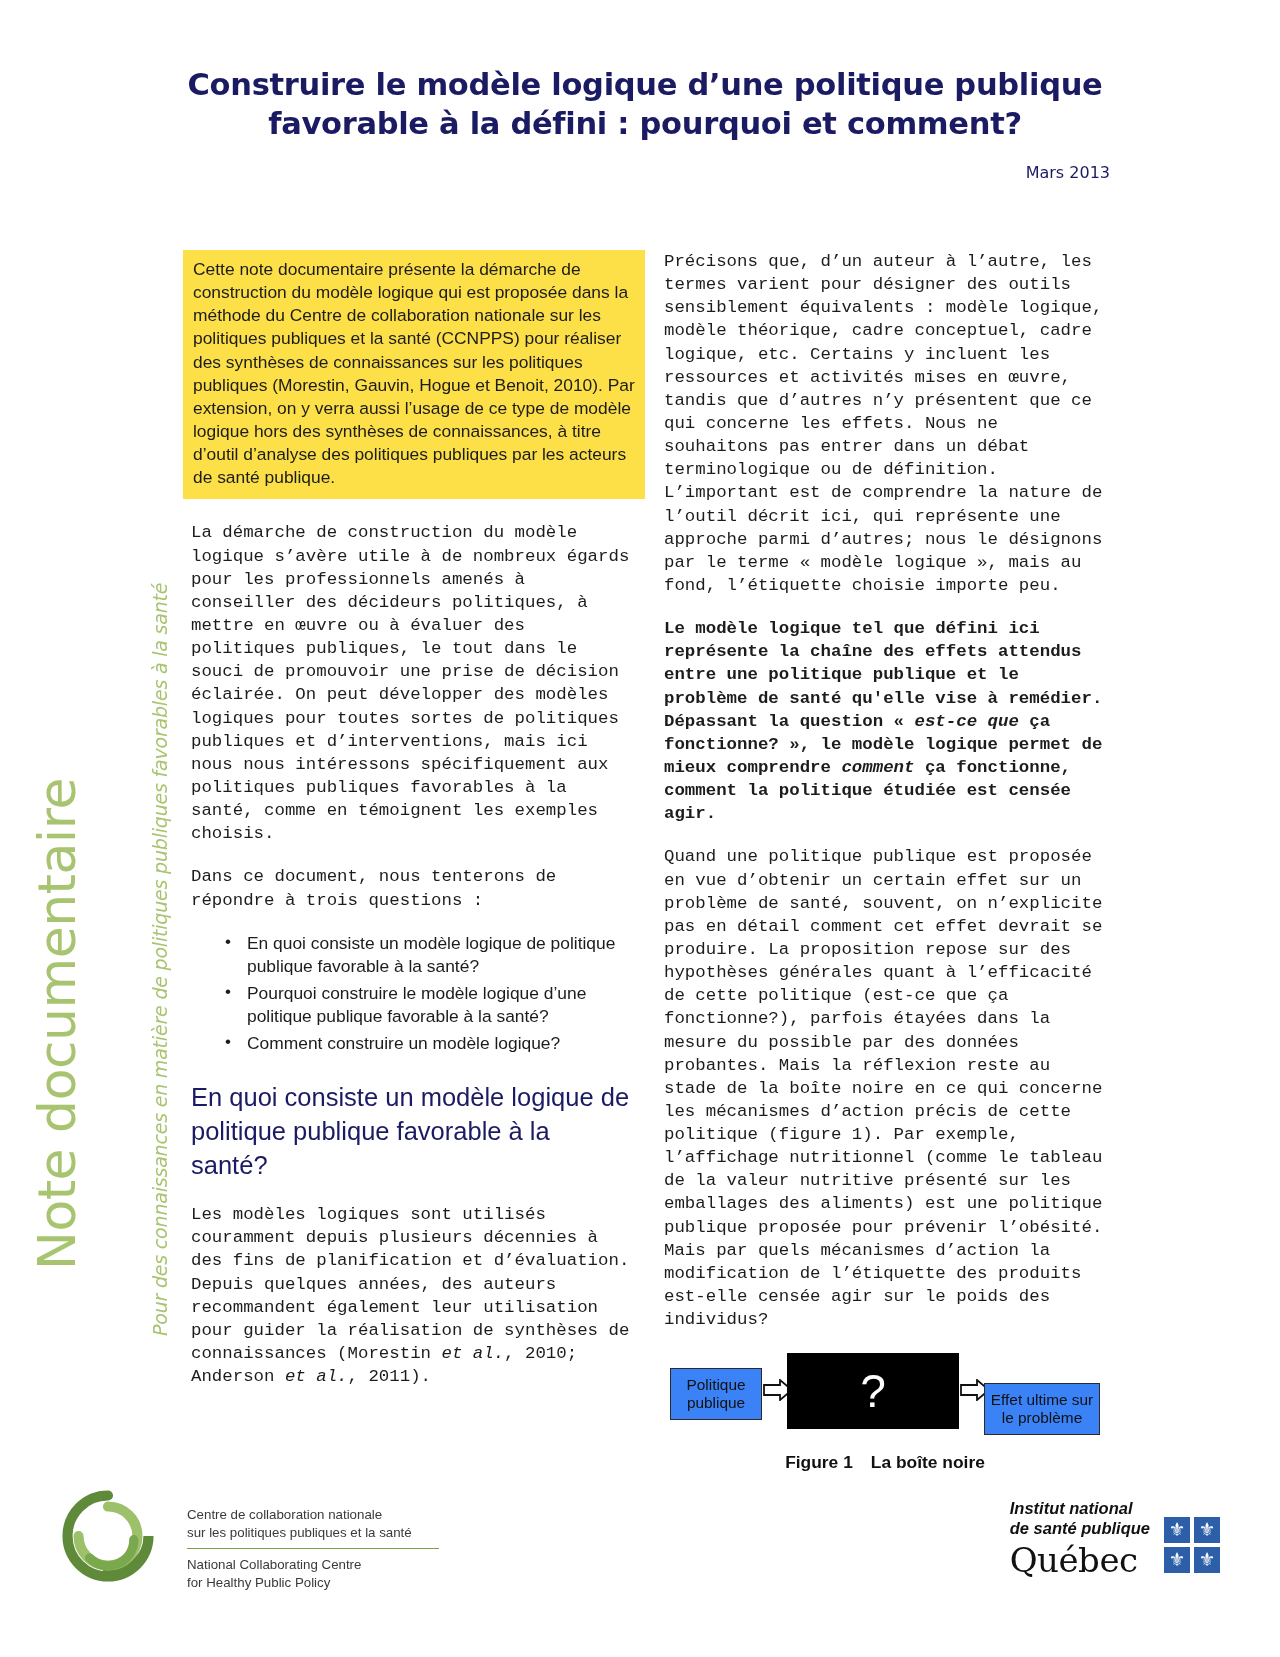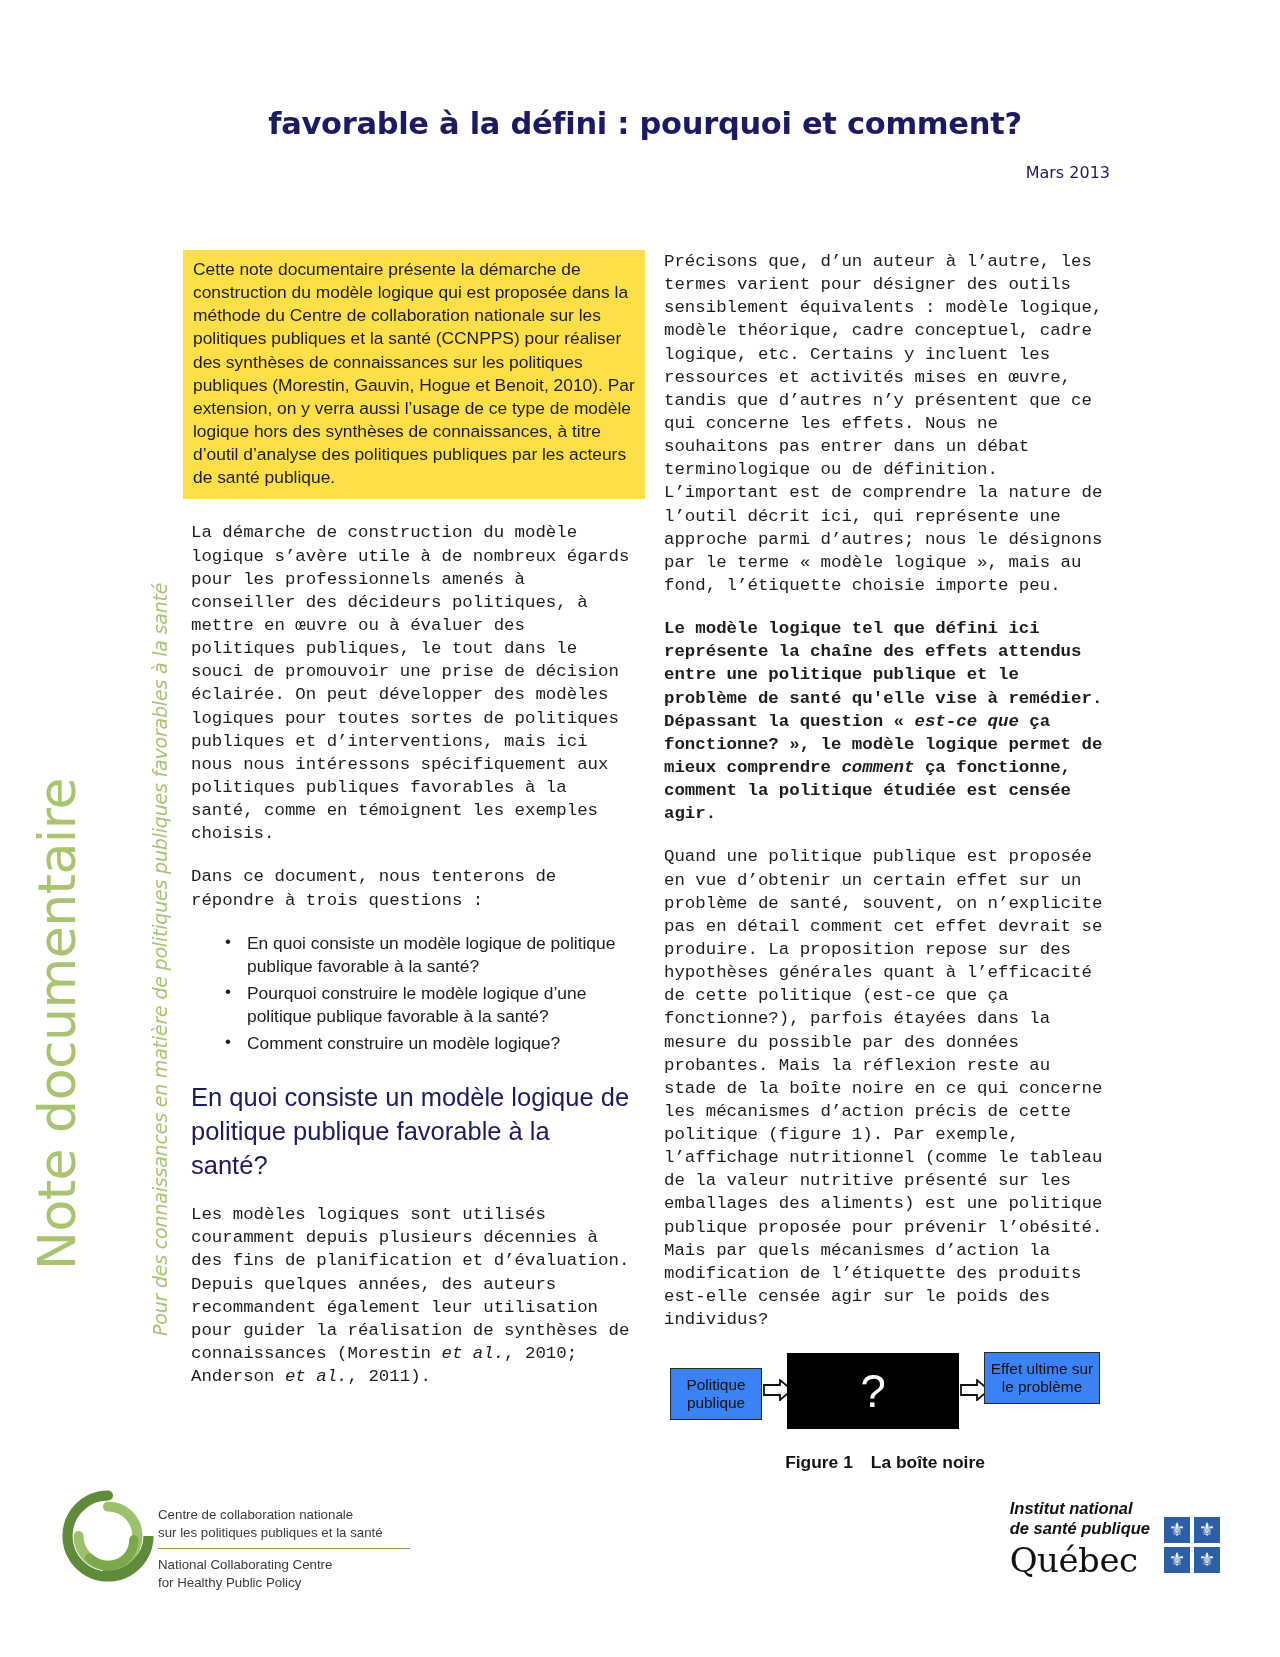--- a/index.html
+++ b/index.html
@@ -156,21 +156,21 @@
     box-sizing: border-box;
     display: flex;
     align-items: center;
     justify-content: center;
     text-align: center;
     font-size: 15.4px;
     line-height: 1.22;
     color: #111;
   }
   #fig-box-policy { left: 6px;  top: 17px; width: 92px;  height: 52px; }
-  #fig-box-effect { left: 320px; top: 1px; width: 116px; height: 52px; }
+  #fig-box-effect { left: 320px; top: 32px; width: 116px; height: 52px; }
   #fig-blackbox {
     position: absolute;
     left: 123px; top: 2px;
     width: 172px; height: 76px;
     background: #000000;
     display: flex;
     align-items: center;
     justify-content: center;
   }
   #fig-qmark {
@@ -203,21 +203,21 @@
   }
   #logo-ccnpps {
     position: absolute;
     left: 62px;
     top: 10px;
     display: flex;
     align-items: flex-start;
   }
   #ccnpps-mark { width: 92px; height: 92px; flex: 0 0 auto; }
   #ccnpps-text {
-    margin-left: 4px;
+    margin-left: 33px;
     margin-top: 16px;
     font-family: "Liberation Sans", sans-serif;
     font-size: 13.3px;
     line-height: 1.32;
     color: #3a3a3a;
   }
   #ccnpps-text .fr { font-weight: normal; }
   #ccnpps-rule {
     border: none;
     border-top: 1.4px solid #7aa04a;
@@ -265,21 +265,21 @@
     color: #ffffff;
     font-size: 19px;
     line-height: 1;
   }
 </style>
 </head>
 <body>
 
 <div id="header">
   <h1 id="doc-title">
-    <br>
+    <span>Construire le modèle logique d’une politique publique</span><br>
     <span>favorable à la défini : pourquoi et comment?</span>
   </h1>
   <div id="doc-date">Mars 2013</div>
 </div>
 
 <div id="side-band">
   <div id="side-title">Note documentaire</div>
   <div id="side-subtitle">Pour des connaissances en matière de politiques publiques favorables à la santé</div>
 </div>
 

